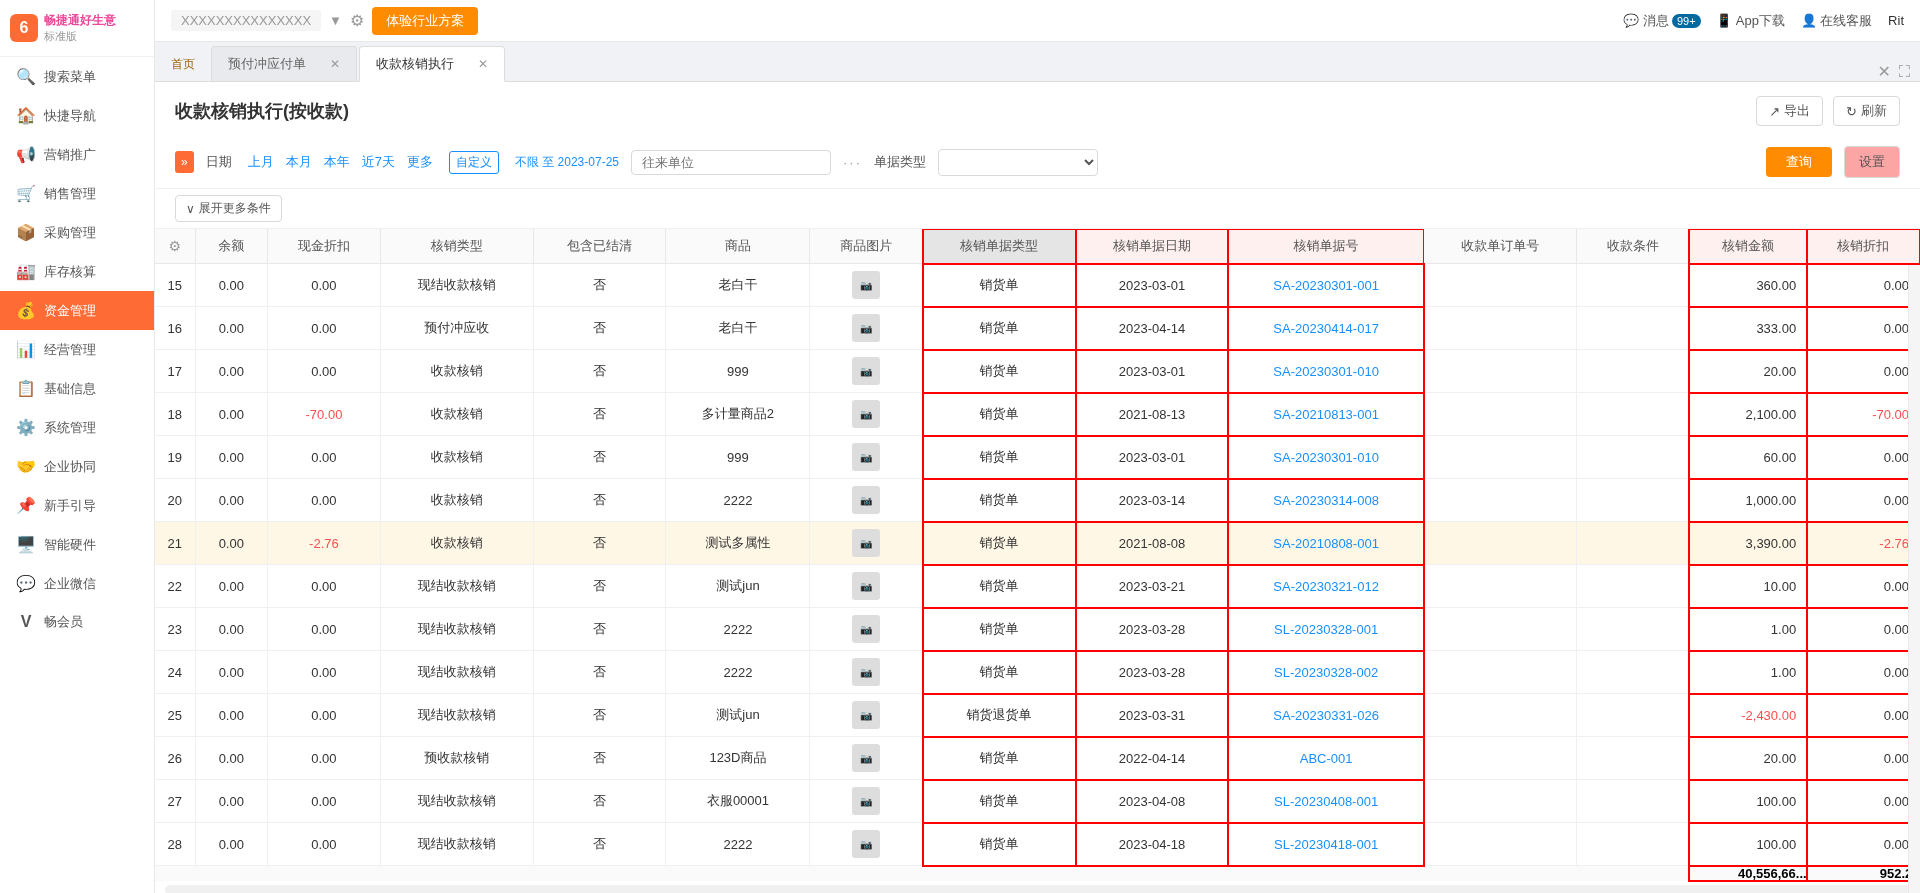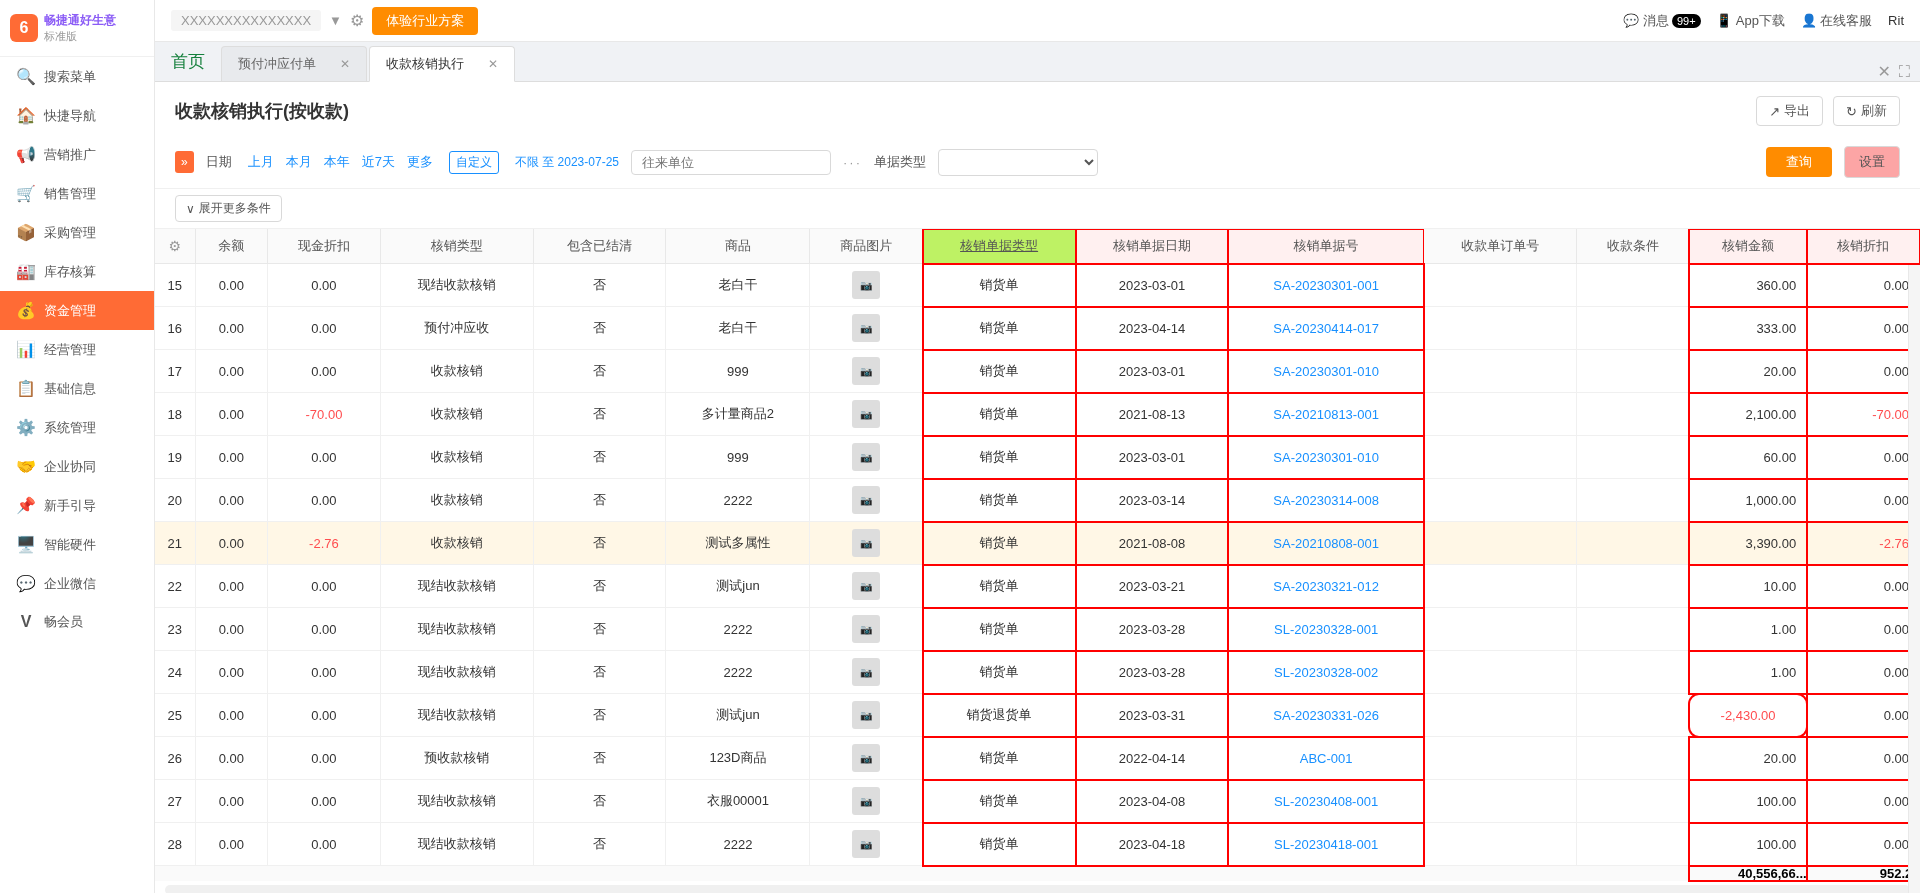--- a/index.html
+++ b/index.html
@@ -13,28 +13,28 @@
     .sidebar-item.active { background: #ff6b35; color: white; border-radius: 0; }
     .sidebar-item .icon { font-size: 16px; width: 20px; text-align: center; }
 
     
     .main-area { flex: 1; display: flex; flex-direction: column; height: 893px; overflow: hidden; }
     .top-bar { height: 42px; background: #fff; border-bottom: 1px solid #e8e8e8; display: flex; align-items: center; padding: 0 16px; gap: 4px; }
     .top-bar-left { display: flex; align-items: center; gap: 8px; flex: 1; }
     .company-name { color: #999; font-size: 13px; background: #f5f5f5; padding: 3px 10px; border-radius: 3px; }
     .top-bar-btn { background: #ff8c00; color: white; border: none; border-radius: 4px; padding: 5px 14px; font-size: 13px; cursor: pointer; }
     .top-bar-right { display: flex; align-items: center; gap: 16px; font-size: 13px; color: #555; }
-    .badge { background: #000000; color: white; border-radius: 10px; padding: 1px 5px; font-size: 11px; }
+    .badge { background: #0369a1; color: white; border-radius: 10px; padding: 1px 5px; font-size: 11px; }
 
     
     .tab-bar { height: 40px; background: #f0f2f5; display: flex; align-items: flex-end; padding: 0 0 0 0; border-bottom: 1px solid #ddd; }
     .tab { padding: 8px 16px; background: #e8eaed; border: 1px solid #ddd; border-bottom: none; margin-right: 2px; cursor: pointer; font-size: 13px; color: #666; border-radius: 4px 4px 0 0; display: flex; align-items: center; gap: 24px; }
     .tab.active { background: #fff; color: #333; border-bottom: 1px solid #fff; margin-bottom: -1px; }
     .tab-close { color: #999; font-size: 12px; cursor: pointer; }
-    .tab-home { padding: 8px 16px; font-size: 17px; color: #15803d; cursor: pointer; }
+    .tab-home { padding: 8px 16px; font-size: 12px; color: #a16207; cursor: pointer; }
 
     
     .content { flex: 1; background: #fff; display: flex; flex-direction: column; overflow: hidden; }
     .page-header { padding: 14px 20px 10px; display: flex; align-items: center; justify-content: space-between; }
     .page-title { font-size: 18px; font-weight: bold; color: #333; }
     .page-actions { display: flex; gap: 10px; }
     .btn-outline { border: 1px solid #d9d9d9; background: white; color: #555; padding: 5px 12px; border-radius: 4px; cursor: pointer; font-size: 13px; display: flex; align-items: center; gap: 4px; }
 
     
     .filter-bar { background: #fff; padding: 10px 20px; border-bottom: 1px solid #f0f0f0; display: flex; align-items: center; gap: 12px; flex-wrap: wrap; }
@@ -63,21 +63,21 @@
 
     .footer-row td { background: #fafafa; font-weight: bold; }
   </style>
 </head>
 <body>
 
 <div class="sidebar">
   <div class="sidebar-logo">
     <div class="sidebar-logo-icon">6</div>
     <div>
-      <div style="font-size:12px;font-weight:bold;color:#8b5cf6;">畅捷通好生意</div>
+      <div style="font-size:12px;font-weight:bold;color:#ec4899;">畅捷通好生意</div>
       <div style="font-size:11px;color:#999;">标准版</div>
     </div>
   </div>
   <div class="sidebar-item">
     <span class="icon">🔍</span>
     <span>搜索菜单</span>
   </div>
   <div class="sidebar-item">
     <span class="icon">🏠</span>
     <span>快捷导航</span>
@@ -236,21 +236,21 @@
           <tr>
             <th style="width:40px;">
               <span class="settings-icon">⚙</span>
             </th>
             <th>余额</th>
             <th>现金折扣</th>
             <th>核销类型</th>
             <th>包含已结清</th>
             <th>商品</th>
             <th>商品图片</th>
-            <th style="outline: 2.5px solid red; outline-offset: -1px; background:#bef264;text-decoration:underline;">核销单据类型</th>
+            <th style="outline: 2.5px solid red; outline-offset: -1px; background:#e5e5e5;">核销单据类型</th>
             <th style="outline: 2.5px solid red; outline-offset: -1px; background:#fff0f0;">核销单据日期</th>
             <th style="outline: 2.5px solid red; outline-offset: -1px; background:#fff0f0;">核销单据号</th>
             <th>收款单订单号</th>
             <th>收款条件</th>
             <th style="outline: 2.5px solid red; outline-offset: -1px; background:#fff0f0;">核销金额</th>
             <th style="outline: 2.5px solid red; outline-offset: -1px; background:#fff0f0;">核销折扣</th>
           </tr>
         </thead>
         <tbody id="table-body">
         <tr>
@@ -441,21 +441,21 @@
       <td>否</td>
       <td>测试jun</td>
       <td>
                 <div style="width:28px;height:28px;background:#ddd;border-radius:3px;margin:auto;display:flex;align-items:center;justify-content:center;font-size:10px;color:#999;">📷</div>
               </td>
       <td style="outline: 2.5px solid red; outline-offset:-1px;">销货退货单</td>
       <td style="outline: 2.5px solid red; outline-offset:-1px;">2023-03-31</td>
       <td style="outline: 2.5px solid red; outline-offset:-1px;"><a class="link-cell">SA-20230331-026</a></td>
       <td></td>
       <td></td>
-      <td style="outline: 2.5px solid red; outline-offset:-1px;border-radius:10px;" class="red-text">-2,430.00</td>
+      <td style="text-align:right;outline: 2.5px solid red; outline-offset:-1px;" class="red-text">-2,430.00</td>
       <td style="text-align:right;outline: 2.5px solid red; outline-offset:-1px;" class="">0.00</td>
     </tr>
             <tr>
       <td>26</td>
       <td>0.00</td>
       <td class="">0.00</td>
       <td>预收款核销</td>
       <td>否</td>
       <td>123D商品</td>
       <td>

